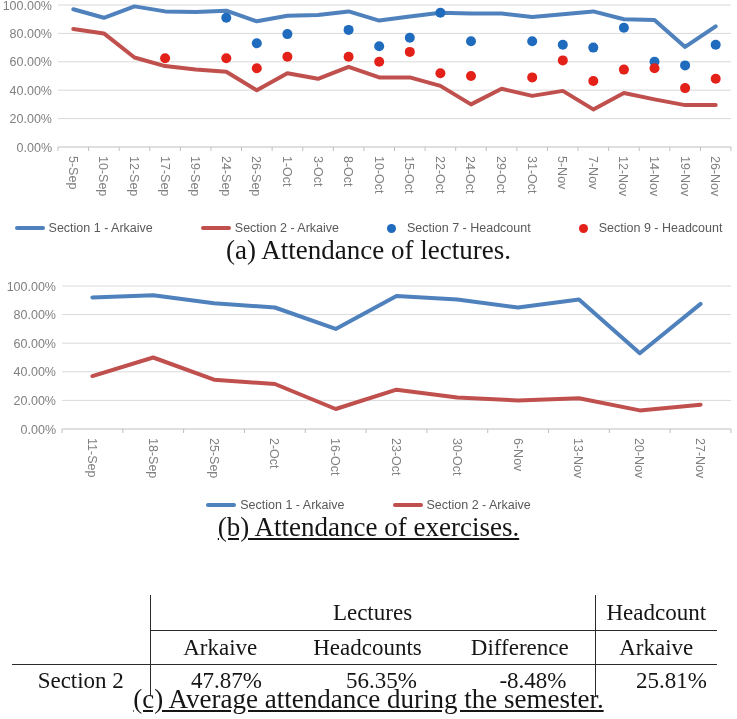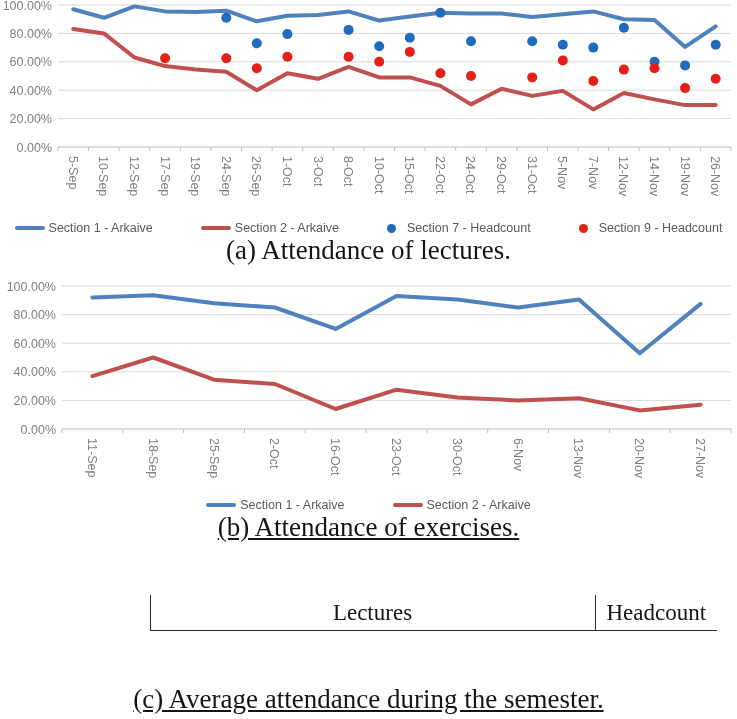--- a/index.html
+++ b/index.html
@@ -207,16 +207,30 @@
       <col style="width:155px">
       <col style="width:150px">
       <col style="width:122px">
   </colgroup>
   <tbody>
       <tr class="r1">
     <td></td>
     <td colspan="3" class="bl bb">Lectures</td>
     <td class="bl bb">Headcount</td>
   </tr>
+  <tr class="r2">
+    <td class="bb"></td>
+    <td class="bl bb">Arkaive</td>
+    <td class="bb">Headcounts</td>
+    <td class="bb">Difference</td>
+    <td class="bl bb">Arkaive</td>
+  </tr>
+  <tr>
+    <td>Section 2</td>
+    <td class="bl num">47.87%</td>
+    <td class="num">56.35%</td>
+    <td class="num">-8.48%</td>
+    <td class="bl numx">25.81%</td>
+  </tr>
 </tbody>
   </table>
 
 <div class="caption" id="captionC">(c) Average attendance during the semester.</div>
 
 </body></html>

